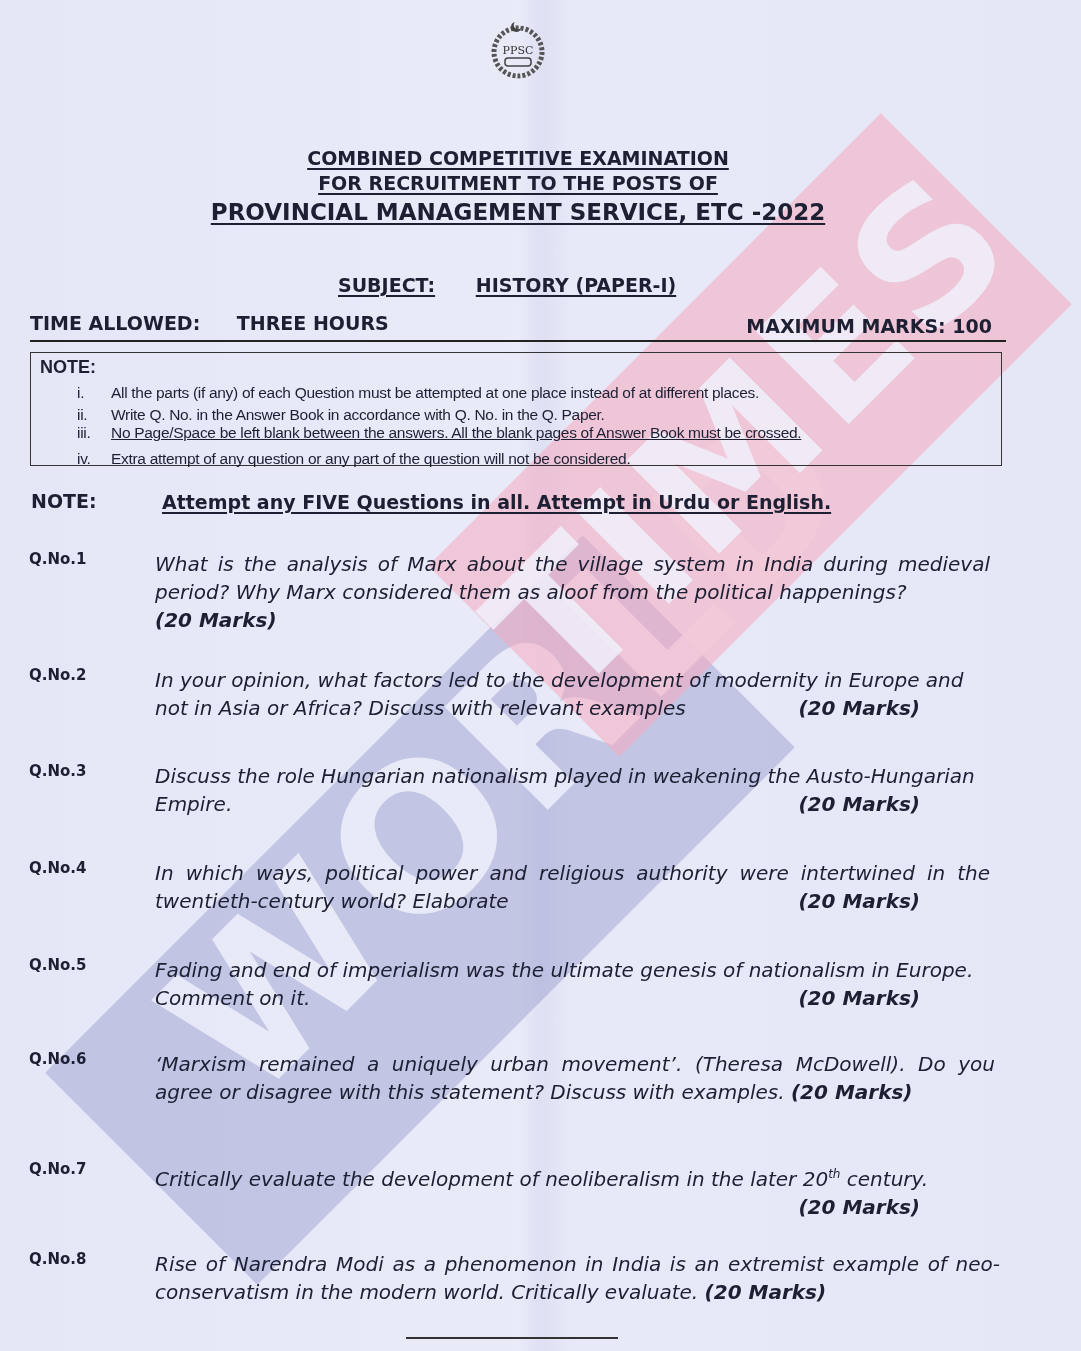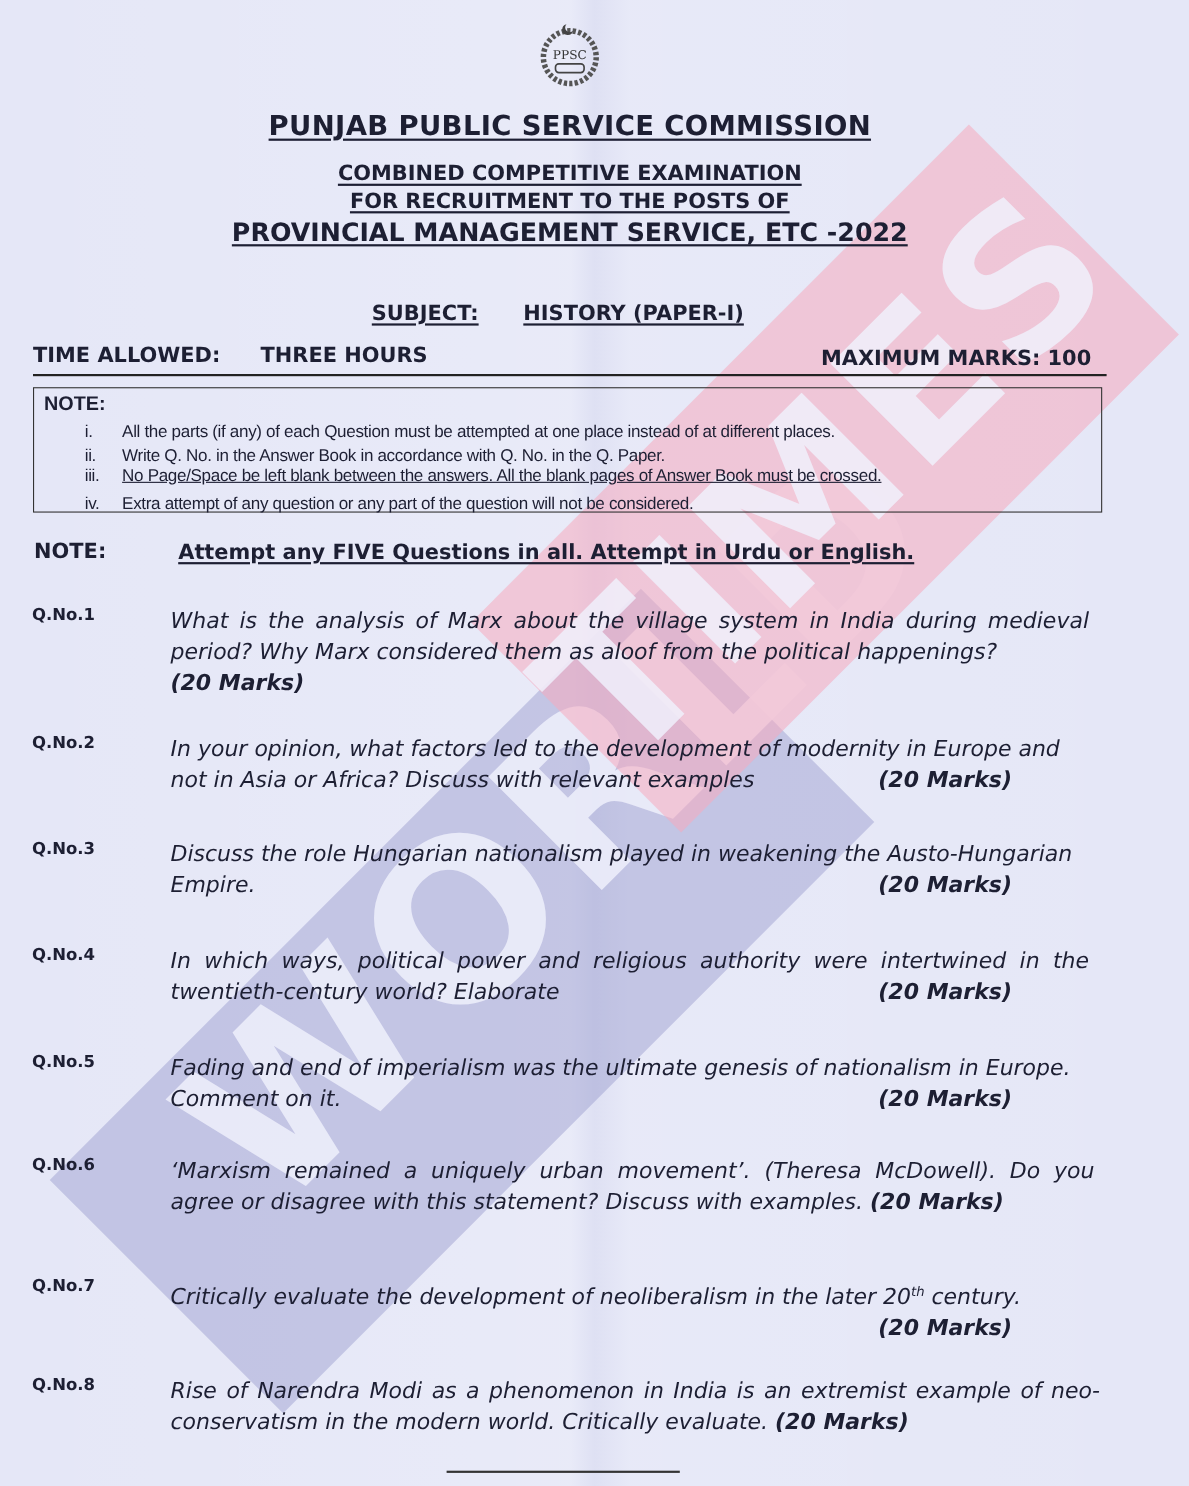--- a/index.html
+++ b/index.html
@@ -98,21 +98,20 @@
 
   <div class="logo">
     <svg width="62" height="62" viewBox="0 0 62 62">
       <circle cx="31" cy="34" r="24" fill="none" stroke="#555" stroke-width="5" stroke-dasharray="3 2"></circle>
       <path d="M28 4 a5 5 0 1 0 6 6 a4 4 0 1 1 -6 -6z" fill="#444"></path>
       <rect x="18" y="40" width="26" height="8" rx="3" fill="none" stroke="#444" stroke-width="1.5"></rect>
       <text x="31" y="36" text-anchor="middle" font-size="11" font-family="DejaVu Serif, serif" fill="#333">PPSC</text>
     </svg>
   </div>
 
-  <div class="center h1"><span class="u">PUNJAB PUBLIC SERVICE COMMISSION</span></div>
   <div class="center h2" style="top:147px;"><span class="u">COMBINED COMPETITIVE EXAMINATION</span></div>
   <div class="center h2" style="top:172px;"><span class="u">FOR RECRUITMENT TO THE POSTS OF</span></div>
   <div class="center h3" style="top:199px;"><span class="u">PROVINCIAL MANAGEMENT SERVICE, ETC -2022</span></div>
 
   <div class="subject-row">
     <span class="u">SUBJECT:</span>
     <span class="u">HISTORY (PAPER-I)</span>
   </div>
 
   <div class="time-row">

